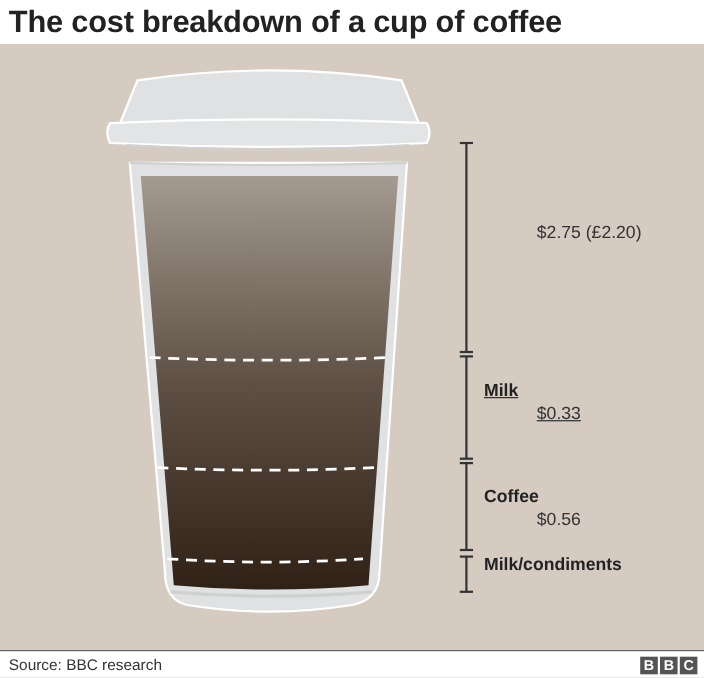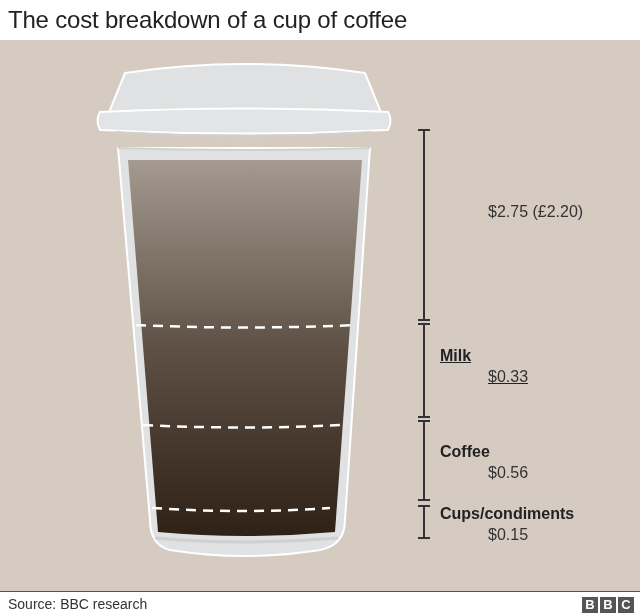--- a/index.html
+++ b/index.html
@@ -1,17 +1,17 @@
 <!DOCTYPE html>
 <html><head>
 <meta charset="utf-8">
 <style>
   html, body { margin:0; padding:0; }
   body { width:640px; height:616px; background:#ffffff; position:relative; overflow:hidden; font-family:"Liberation Sans", sans-serif; }
-  .title { position:absolute; left:8px; top:4px; font-size:24px; font-weight:normal; color:#222222; letter-spacing:-0.2px; line-height:32px; }
+  .title { position:absolute; left:8px; top:4px; font-size:28px; font-weight:bold; color:#222222; letter-spacing:-0.2px; line-height:32px; }
   .panel { position:absolute; left:0; top:40px; width:640px; height:551px; background:#d5cbc1; }
   .footer-rule { position:absolute; left:0; top:591px; width:640px; height:1px; background:#555; }
   .source { position:absolute; left:8px; top:596px; font-size:14px; color:#333;text-align:center; }
   .bbc { position:absolute; right:6px; top:597px; display:flex; gap:2px; }
   .bbc span { display:block; width:16px; height:16px; background:#555; color:#fff; font-size:13px; font-weight:bold; text-align:center; line-height:16px; }
   svg.cup { position:absolute; left:0; top:0; }
   .label { position:absolute; left:440px; color:#222; }
   .label .name { font-size:16px; font-weight:bold; line-height:20px; }
   .label .val { font-size:16px; color:#333; line-height:22px;margin-left:48px; }
 </style>
@@ -72,22 +72,21 @@
 </div>
 <div class="label" style="top:346px;text-decoration:underline;">
   <div class="name">Milk</div>
   <div class="val">$0.33</div>
 </div>
 <div class="label" style="top:442px;">
   <div class="name">Coffee</div>
   <div class="val">$0.56</div>
 </div>
 <div class="label" style="top:504px;">
-  <div class="name">Cups/condiments</div>
-  <div class="val">$0.15</div>
+  <div class="name">Milk/condiments</div>
 </div>
 
 <div class="footer-rule"></div>
 <div class="source">Source: BBC research</div>
 <div class="bbc">
   <span>B</span>
   <span>B</span>
   <span>C</span>
 </div>
 

